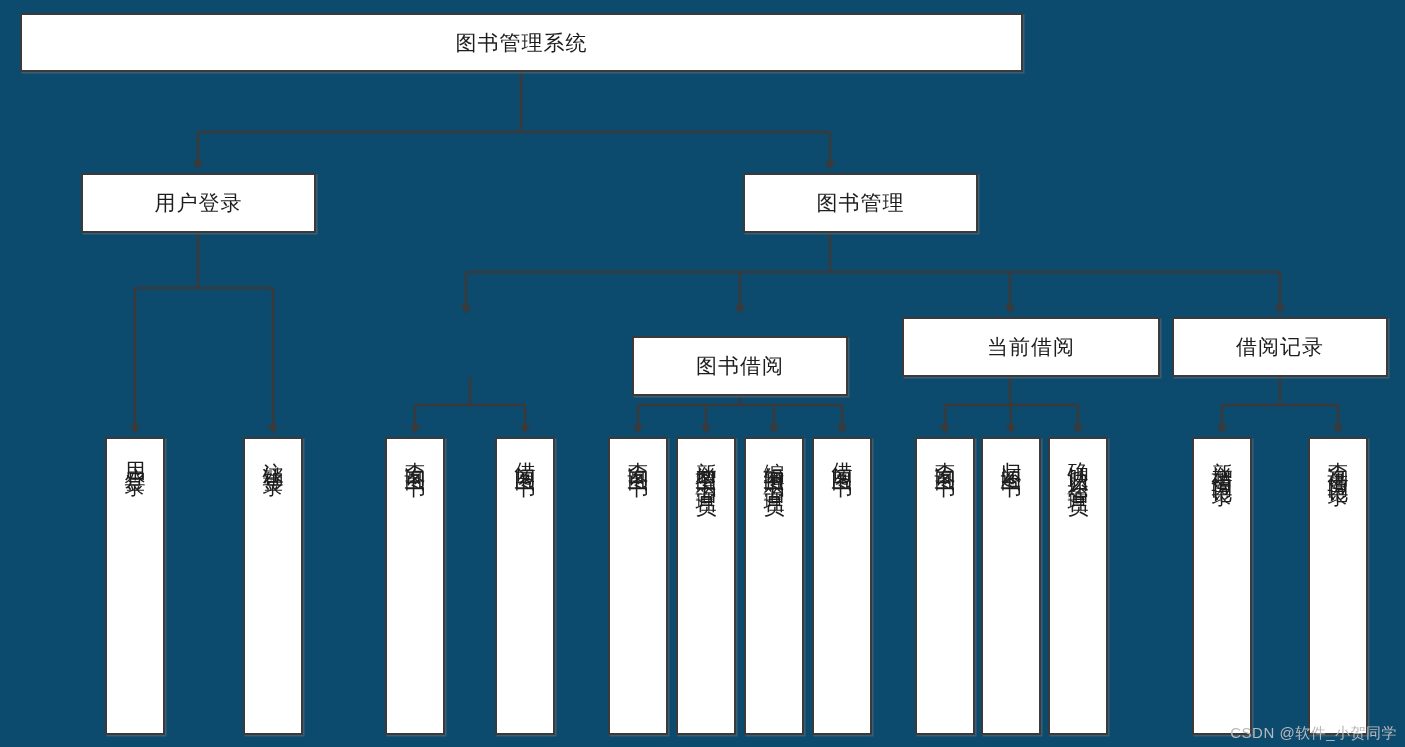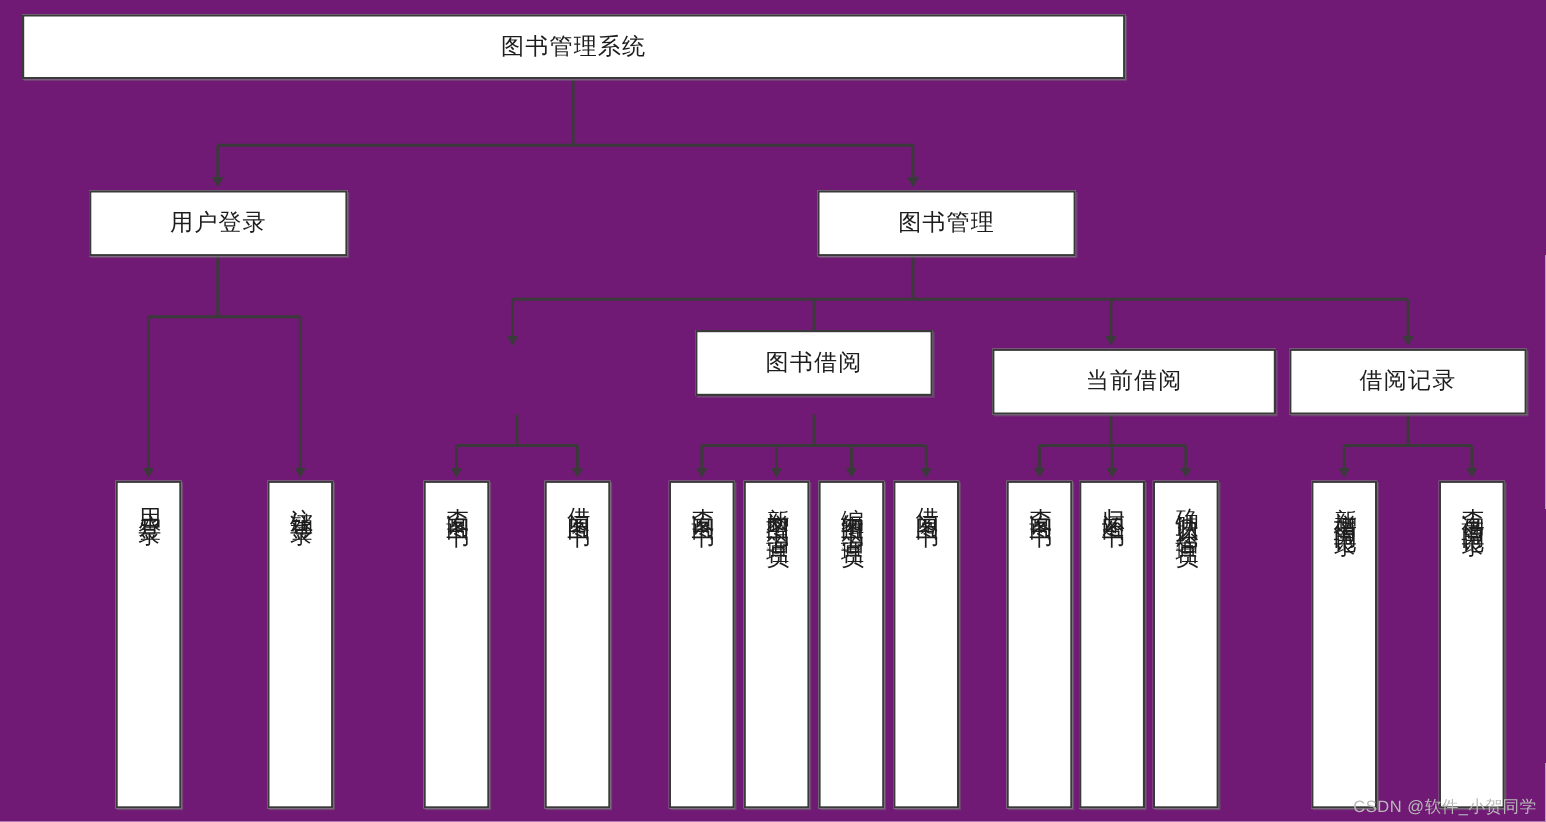--- a/index.html
+++ b/index.html
@@ -4,21 +4,21 @@
 <style>
   html, body {
     margin: 0;
     padding: 0;
     background: #ffffff;
   }
   #canvas {
     position: relative;
     width: 1405px;
     height: 747px;
-    background: #701a75;
+    background: #0c4a6e;
     font-family: "Liberation Sans", "DejaVu Sans", sans-serif;
     overflow: hidden;
   }
   svg.wires {
     position: absolute;
     left: 0;
     top: 0;
     width: 1405px;
     height: 747px;
     pointer-events: none;
@@ -114,21 +114,21 @@
       <path d="M1222,405 L1222,426" marker-end="url(#arrow)"></path>
       <path d="M1338,405 L1338,426" marker-end="url(#arrow)"></path>
     </g>
   </svg>
 
   <div class="node h" style="left:20px; top:13px; width:1003px; height:59px;">图书管理系统</div>
 
   <div class="node h" style="left:81px; top:173px; width:235px; height:60px;">用户登录</div>
   <div class="node h" style="left:712px; top:173px; width:235px; height:60px;margin-left:31px;">图书管理</div>
 
-  <div class="node h" style="left:632px; top:300px; width:216px; height:60px;">图书借阅</div>
+  <div class="node h" style="left:632px; top:336px; width:216px; height:60px;">图书借阅</div>
   <div class="node h" style="left:902px; top:317px; width:258px; height:60px;">当前借阅</div>
   <div class="node h" style="left:1172px; top:317px; width:216px; height:60px;">借阅记录</div>
 
   <div class="node v" style="left:105px; top:437px; width:60px; height:298px;">用户登录</div>
   <div class="node v" style="left:243px; top:437px; width:60px; height:298px;">注销登录</div>
 
   <div class="node v" style="left:385px; top:437px; width:60px; height:298px;">查询图书</div>
   <div class="node v" style="left:495px; top:437px; width:60px; height:298px;">借阅图书</div>
 
   <div class="node v" style="left:608px; top:437px; width:60px; height:298px;">查询图书</div>

